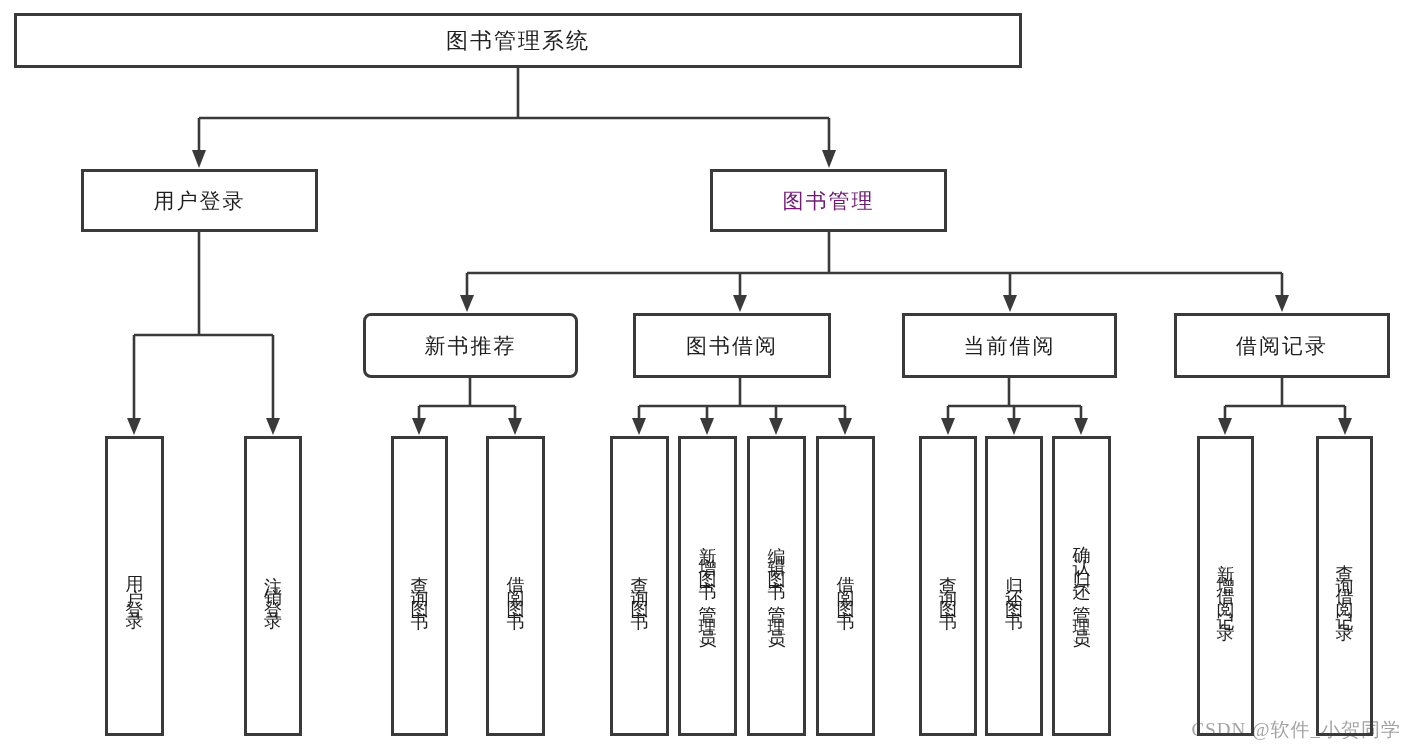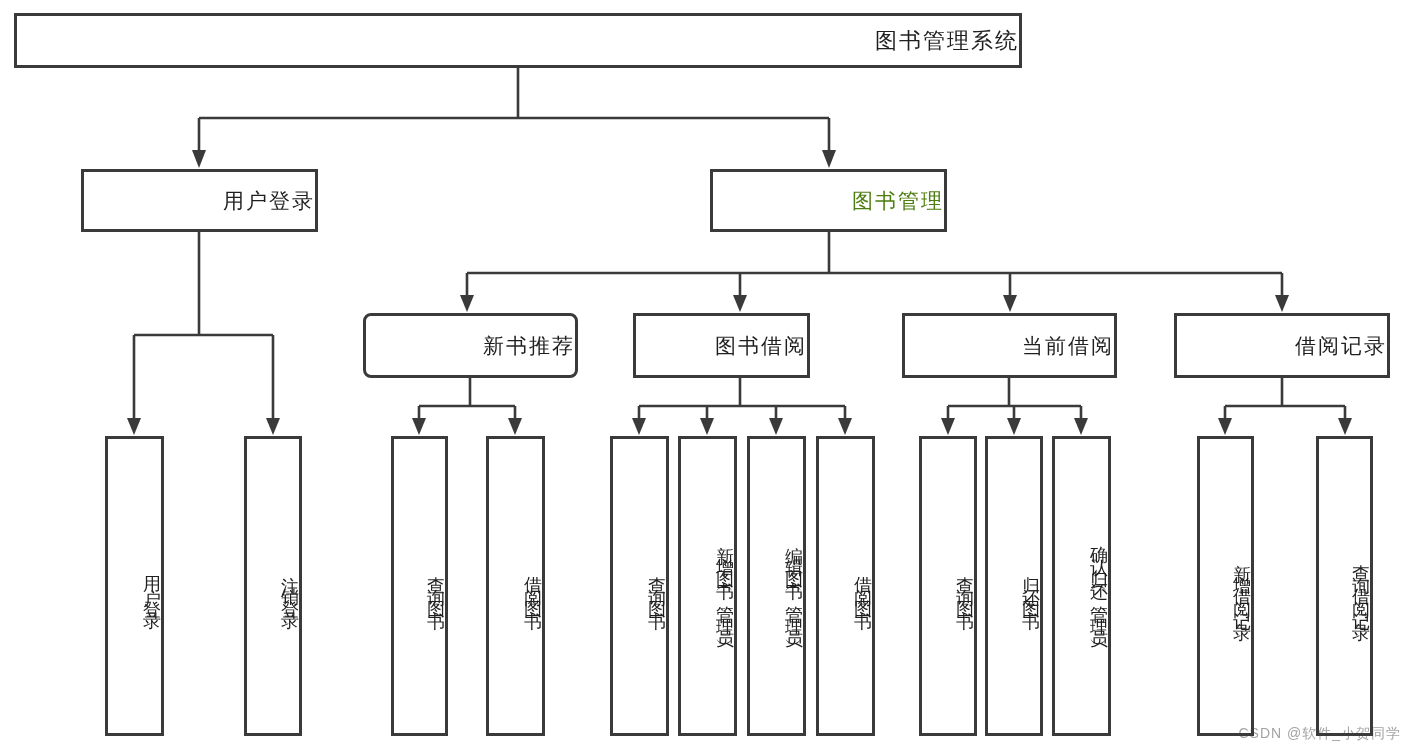--- a/index.html
+++ b/index.html
@@ -8,29 +8,30 @@
     width:1405px;height:747px;
     background:#ffffff;
     font-family:"Liberation Sans","DejaVu Sans",sans-serif;
     overflow:hidden;
   }
   svg.connectors{
     position:absolute;left:0;top:0;z-index:1;
   }
   .watermark{
     position:absolute;right:4px;bottom:4px;z-index:2;
-    font-size:14px;color:#a3a3a3;letter-spacing:1px;
+    font-size:19px;color:#a3a3a3;letter-spacing:1px;
     white-space:nowrap;
+    font-family:Liberation Serif, serif;
   }
   .node{
     position:absolute;z-index:3;
     box-sizing:border-box;
     border:3px solid #0f172a;
     background:transparent;
-    display:flex;align-items:center;justify-content:flex-end;
+    display:flex;align-items:center;justify-content:center;
     color:#1f1f1f;
   }
   .node.h span{
     font-size:21px;letter-spacing:2px;white-space:nowrap;
   }
   .node.root span{
     font-size:22px;letter-spacing:2px;
   }
   .node.v span{
     writing-mode:vertical-rl;
@@ -98,28 +99,28 @@
 
   <div class="watermark" style="color: rgb(163, 163, 163);">CSDN @软件_小贺同学</div>
 
   <div class="node h root" style="left: 14px; top: 13px; width: 1008px; height: 55px; border-color: rgb(58, 58, 58); color: rgb(31, 31, 31);">
     <span>图书管理系统</span>
   </div>
 
   <div class="node h" style="left: 81px; top: 169px; width: 237px; height: 63px; border-color: rgb(58, 58, 58); color: rgb(31, 31, 31);">
     <span>用户登录</span>
   </div>
-  <div class="node h" style="left: 710px; top: 169px; width: 237px; height: 63px; border-color: rgb(58, 58, 58); color: #4d7c0f;">
+  <div class="node h" style="left: 710px; top: 169px; width: 237px; height: 63px; border-color: rgb(58, 58, 58); color: #701a75;">
     <span>图书管理</span>
   </div>
 
   <div class="node h" style="left: 363px; top: 313px; width: 215px; height: 65px; border-color: rgb(58, 58, 58); color: rgb(31, 31, 31); border-radius: 8px;">
     <span>新书推荐</span>
   </div>
-  <div class="node h" style="left: 633px; top: 313px; width: 177px; height: 65px; border-color: rgb(58, 58, 58); color: rgb(31, 31, 31);">
+  <div class="node h" style="left: 633px; top: 313px; width: 198px; height: 65px; border-color: rgb(58, 58, 58); color: rgb(31, 31, 31);">
     <span>图书借阅</span>
   </div>
   <div class="node h" style="left: 1174px; top: 313px; width: 216px; height: 65px; border-color: rgb(58, 58, 58); color: rgb(31, 31, 31);">
     <span>借阅记录</span>
   </div>
   <div class="node h" style="left: 902px; top: 313px; width: 215px; height: 65px; border-color: rgb(58, 58, 58); color: rgb(31, 31, 31);">
     <span>当前借阅</span>
   </div>
 
   <div class="node v" style="left: 105px; top: 436px; width: 59px; height: 300px; border-color: rgb(58, 58, 58); color: rgb(31, 31, 31);">

